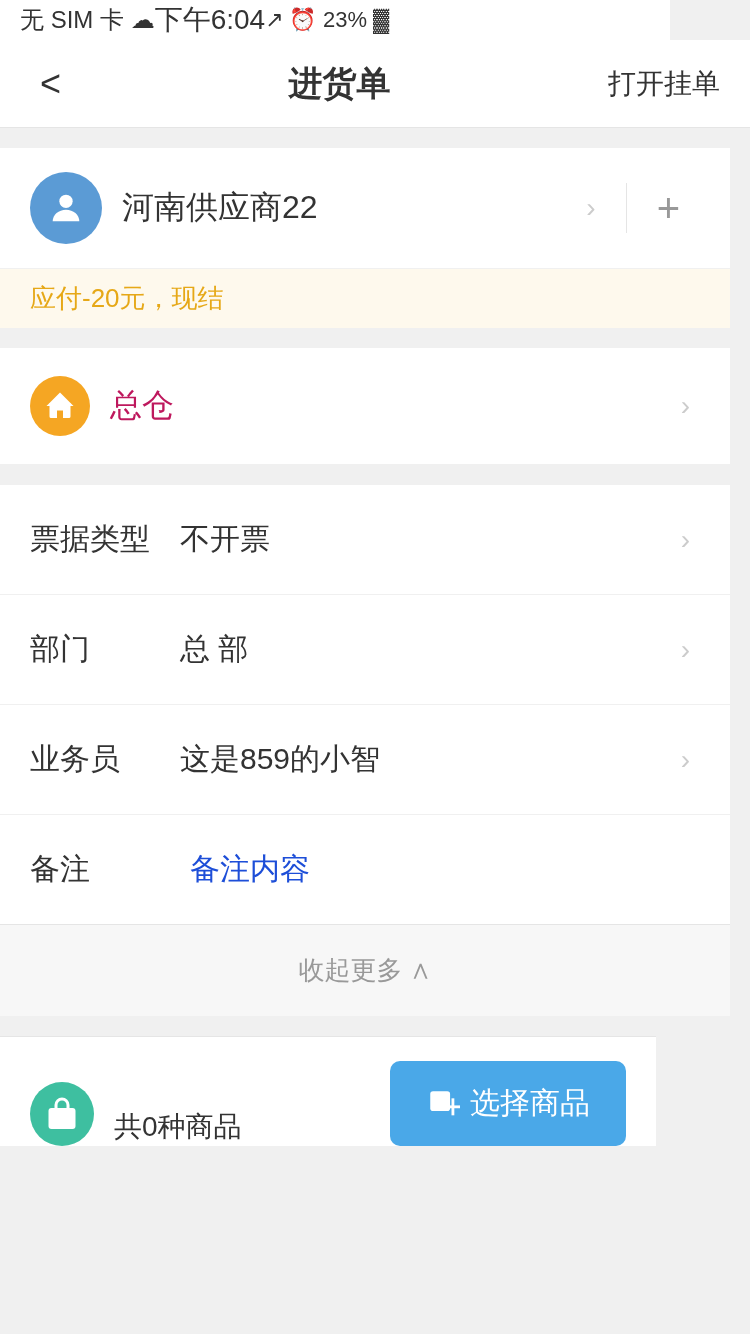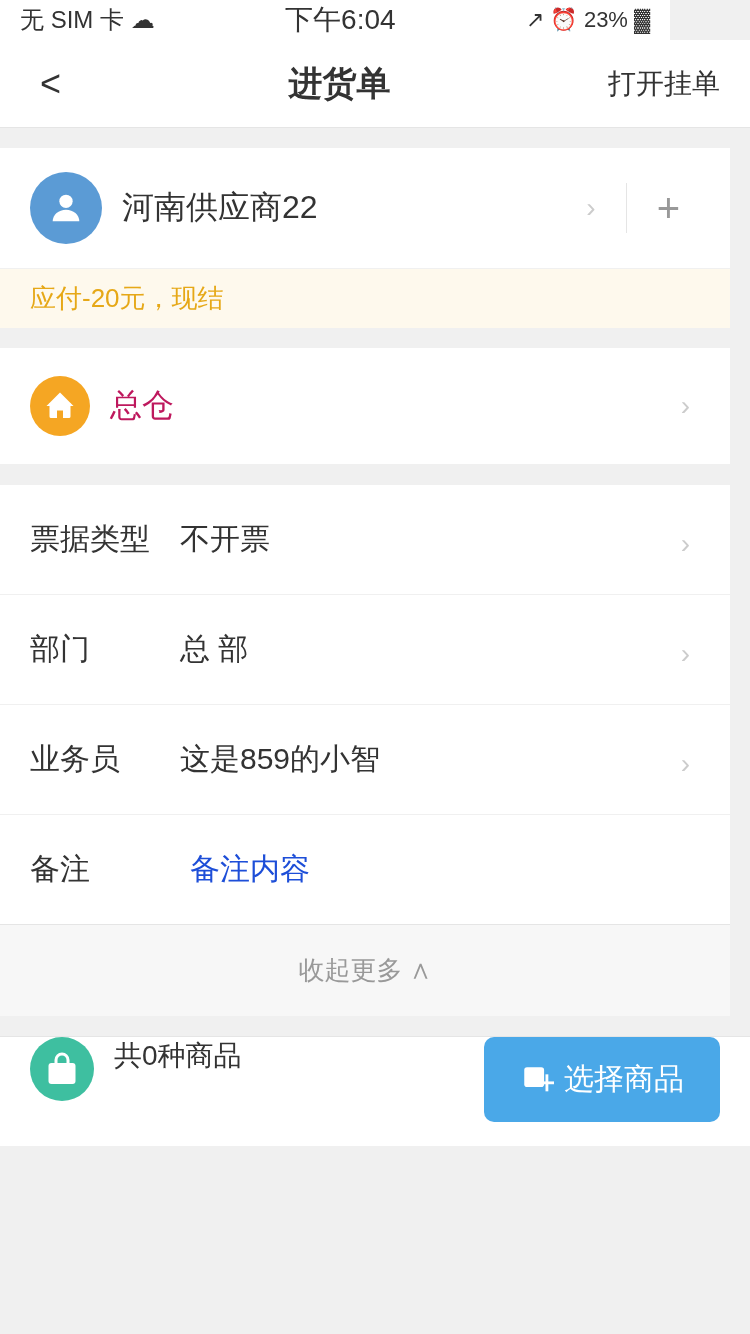--- a/index.html
+++ b/index.html
@@ -14,21 +14,20 @@
       overflow-x: hidden;
     }
 
     
     .status-bar {
       width: 670px;
       height: 40px;
       background: #fff;
       display: flex;
       align-items: center;
-      justify-content: space-between;
       padding: 0 20px;
       font-size: 24px;
       color: #333;
     }
     .status-bar-left { display: flex; align-items: center; gap: 8px; }
     .status-bar-center { font-size: 28px; font-weight: 500; }
     .status-bar-right { display: flex; align-items: center; gap: 6px; font-size: 22px; }
 
     
     .nav-bar {
@@ -145,21 +144,21 @@
     }
     .row-chevron {
       color: #ccc;
       font-size: 28px;
       margin-right: 10px;
     }
 
     
     .form-row {
       display: flex;
-      align-items: flex-end;
+      align-items: center;
       padding: 34px 30px;
       background: #fff;
       border-top: 1px solid #f0f0f0;
       cursor: pointer;
     }
     .form-label {
       font-size: 30px;
       color: #333;
       min-width: 120px;
     }
@@ -182,25 +181,25 @@
       justify-content: center;
       padding: 28px 30px;
       color: #999;
       font-size: 26px;
       cursor: pointer;
       border-top: 1px solid #e5e5e5;
     }
 
     
     .bottom-bar {
-      width: 750px;
+      width: 656px;
       height: 110px;
       background: #fff;
       display: flex;
-      align-items: flex-start;
+      align-items: flex-end;
       padding: 0 30px;
       border-top: 1px solid #e5e5e5;
     }
     .goods-icon {
       width: 64px;
       height: 64px;
       border-radius: 50%;
       background: #3ebfa0;
       display: flex;
       align-items: center;

